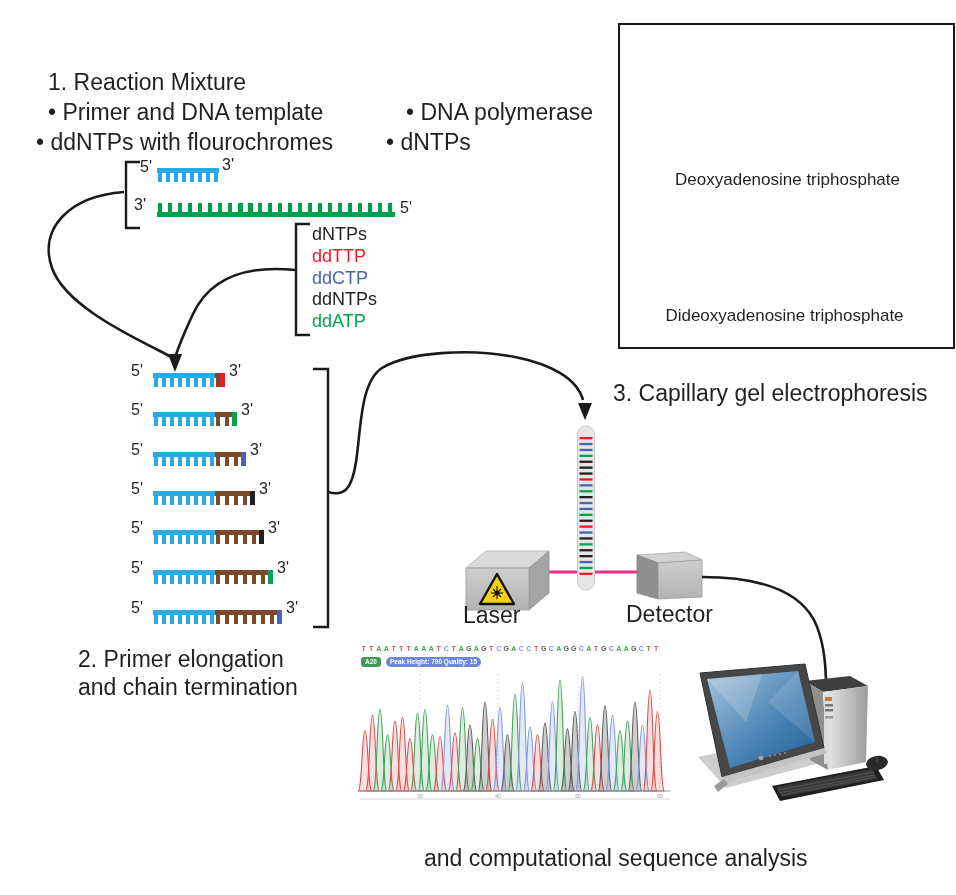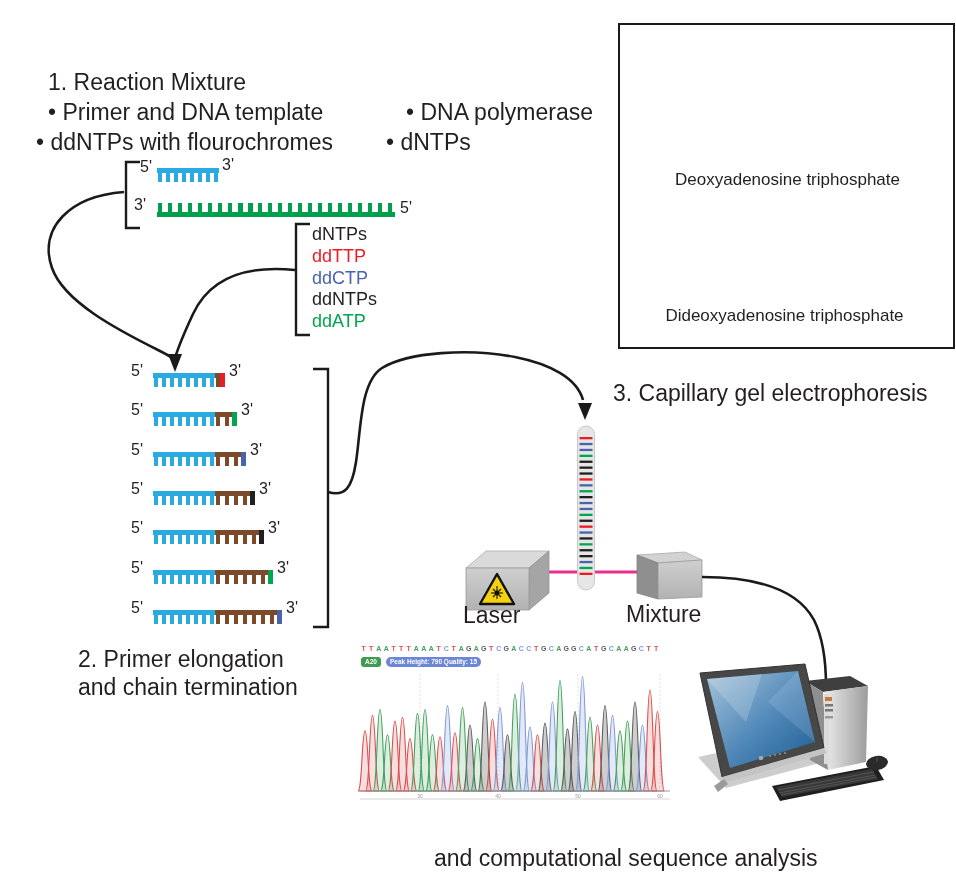--- a/index.html
+++ b/index.html
@@ -376,21 +376,21 @@
       <div class="term abs" style="left: 277px; top: 610px; background: rgb(74, 99, 174);"></div>
       <div class="abs" style="left: 286px; top: 599px; font-size: 16px;">3'</div>
     </div>
 
   <div class="abs t" style="left:78px;top:645px">2. Primer elongation</div>
   <div class="abs t" style="left:78px;top:673px">and chain termination</div>
 
   <div class="abs t" style="left:613px;top:379px">3. Capillary gel electrophoresis</div>
 
   <div class="abs t" style="left:463px;top:601px">Laser</div>
-  <div class="abs t" style="left:626px;top:600px">Mixture</div>
+  <div class="abs t" style="left:626px;top:600px">Detector</div>
 
   <div class="chrom">
     <div class="seqrow" id="seqrow">
         <span style="color: rgb(217, 79, 79);">T</span>
         <span style="color: rgb(217, 79, 79);">T</span>
         <span style="color: rgb(68, 160, 91);">A</span>
         <span style="color: rgb(68, 160, 91);">A</span>
         <span style="color: rgb(217, 79, 79);">T</span>
         <span style="color: rgb(217, 79, 79);">T</span>
         <span style="color: rgb(217, 79, 79);">T</span>
@@ -477,15 +477,15 @@
         <path d="M 262.5,121 C 266.7,121 266.3,51.16 269.5,51.16 C 272.7,51.16 272.3,121 276.5,121 Z" fill="rgba(68,160,91,0.18)" stroke="#44A05B" stroke-width="1.1"></path>
         <path d="M 270,121 C 274.2,121 273.8,31.760000000000005 277,31.760000000000005 C 280.2,31.760000000000005 279.8,121 284,121 Z" fill="rgba(93,93,93,0.30)" stroke="#5D5D5D" stroke-width="1.1"></path>
         <path d="M 277.5,121 C 281.7,121 281.3,55.040000000000006 284.5,55.040000000000006 C 287.7,55.040000000000006 287.3,121 291.5,121 Z" fill="rgba(128,153,216,0.22)" stroke="#8099D8" stroke-width="1.1"></path>
         <path d="M 285,121 C 289.2,121 288.8,20.120000000000005 292,20.120000000000005 C 295.2,20.120000000000005 294.8,121 299,121 Z" fill="rgba(217,79,79,0.18)" stroke="#D94F4F" stroke-width="1.1"></path>
         <path d="M 292.5,121 C 296.7,121 296.3,41.46000000000001 299.5,41.46000000000001 C 302.7,41.46000000000001 302.3,121 306.5,121 Z" fill="rgba(217,79,79,0.18)" stroke="#D94F4F" stroke-width="1.1"></path>
         <line x1="2" y1="121" x2="312" y2="121" stroke="#9A9A9A" stroke-width="1"></line>
         <line x1="2" y1="129" x2="312" y2="129" stroke="#D5D5D5" stroke-width="1"></line>
       </svg>
   </div>
 
-  <div class="abs t" style="left:434px;top:844px">and computational sequence analysis</div>
+  <div class="abs t" style="left:424px;top:844px">and computational sequence analysis</div>
 
 </div>
 
 </body></html>

